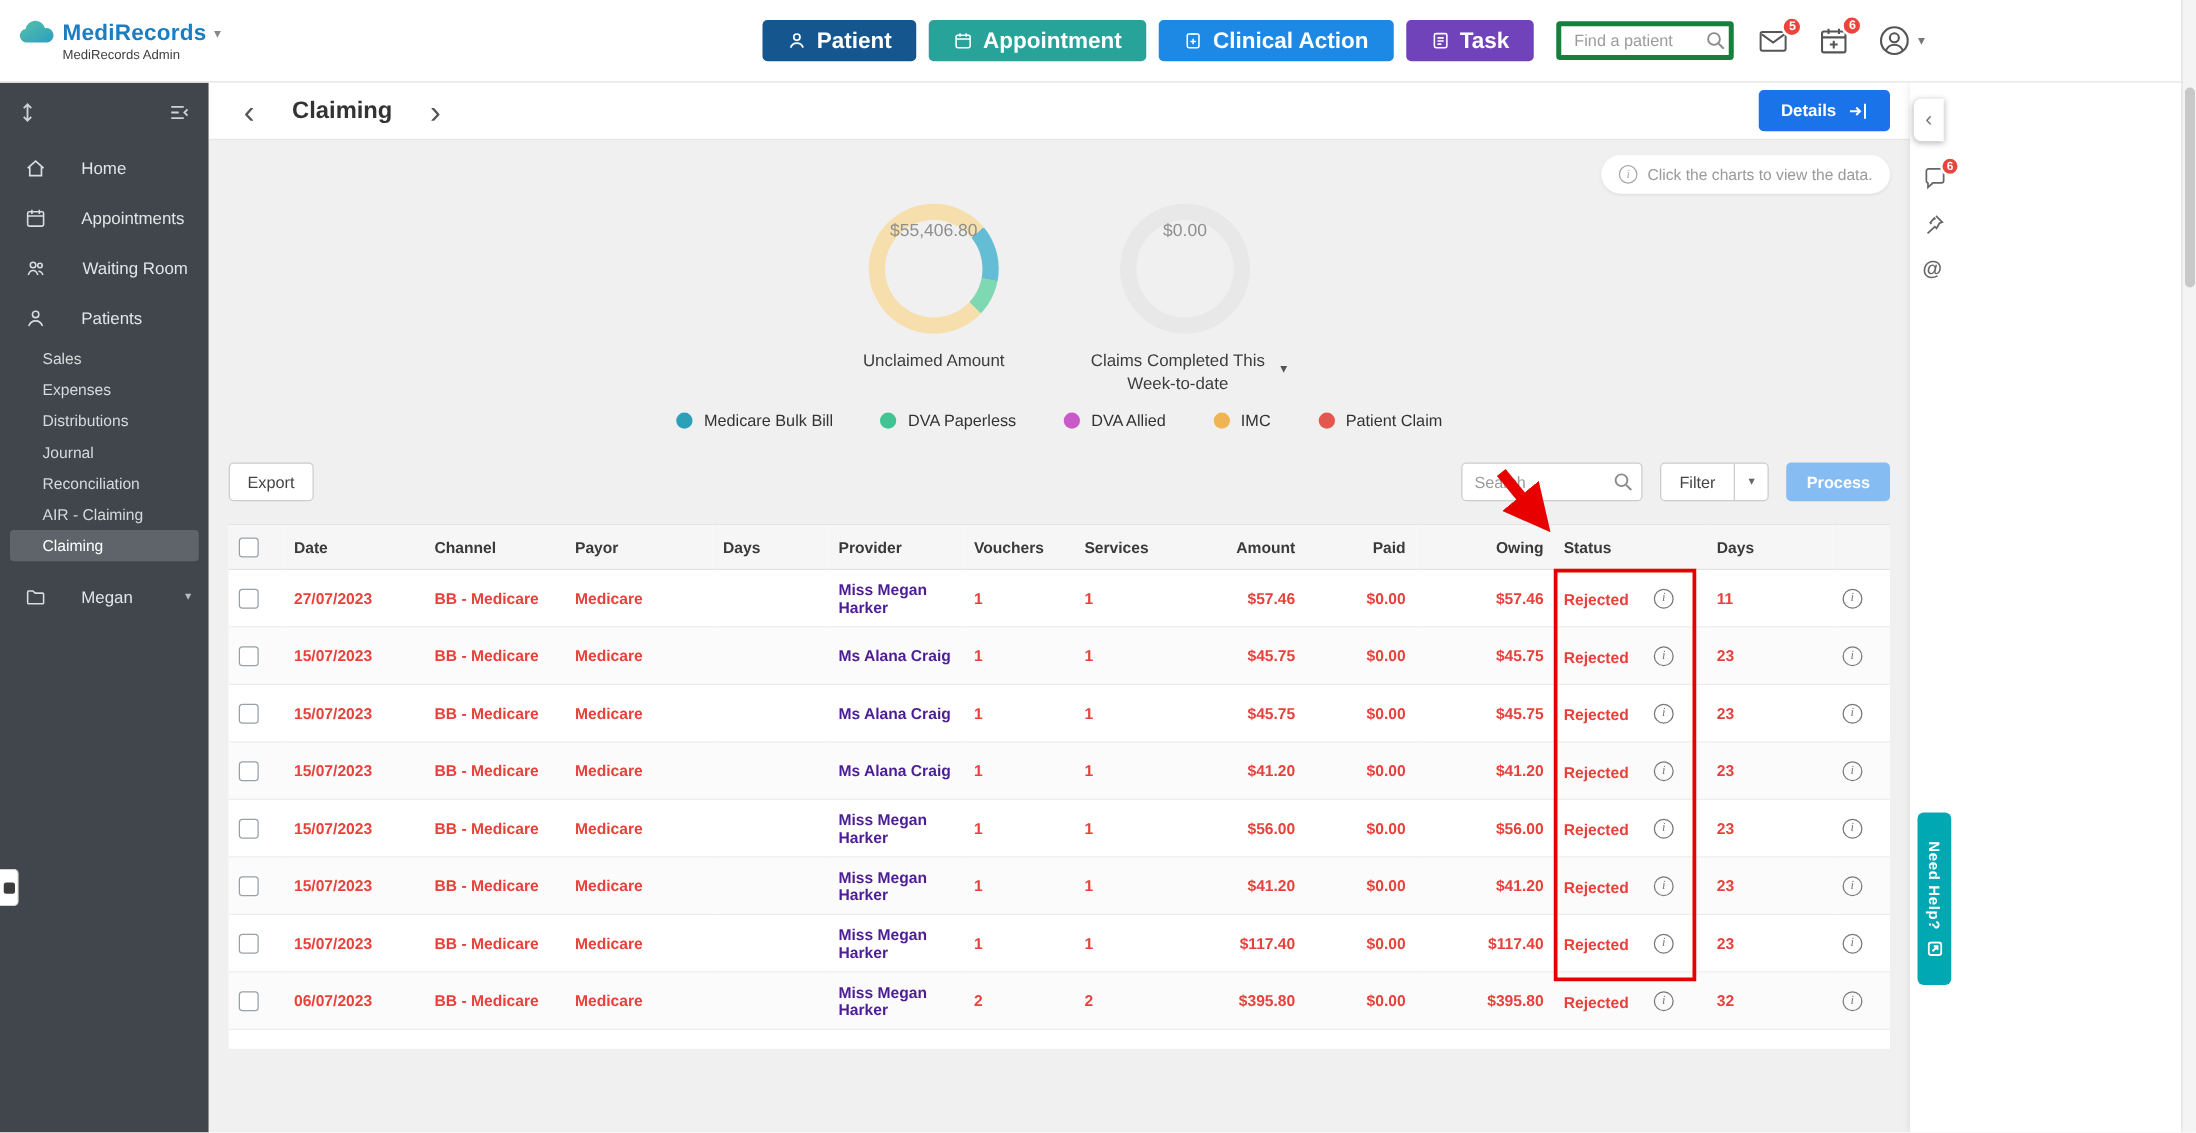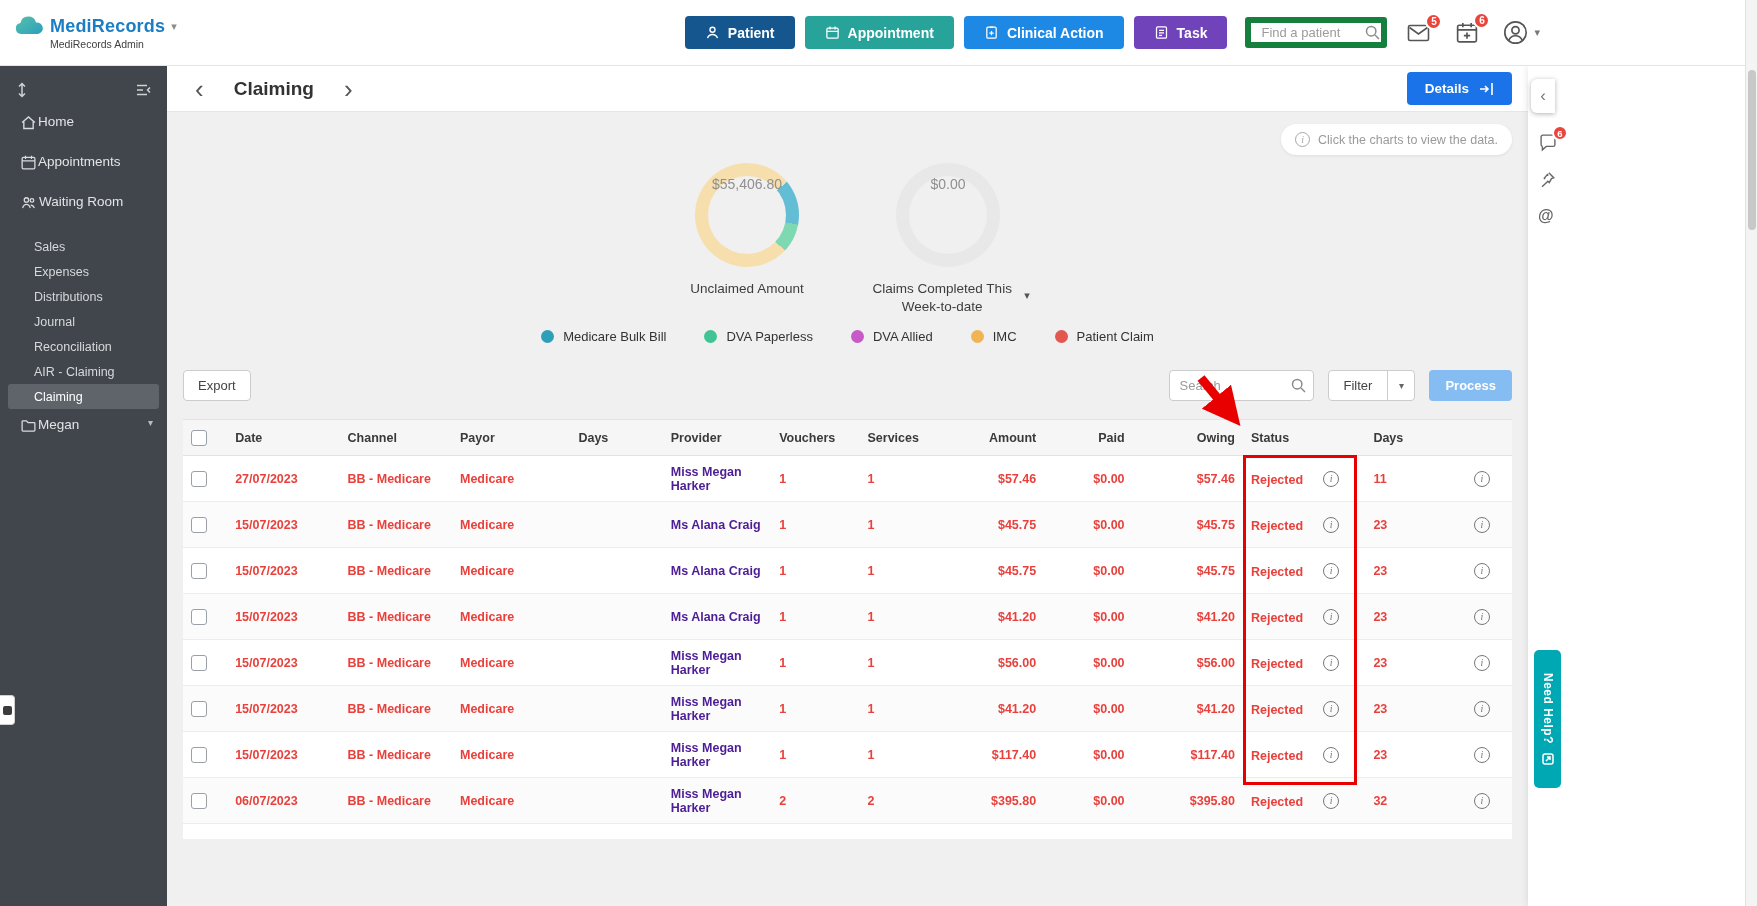--- a/index.html
+++ b/index.html
@@ -8,42 +8,42 @@
   button{font-family:inherit}
 
   
   .topbar{height:66px;background:#fff;border-bottom:1px solid #e4e4e4;display:flex;align-items:center;padding:0 217px 0 14px;gap:18px;position:relative;z-index:20}
   .brand{display:flex;flex-direction:column;flex-shrink:0}
   .brand-row{display:flex;align-items:center;gap:6px}
   .brand-name{font-size:18px;font-weight:700;color:#1b7ec2;letter-spacing:.2px}
   .brand-chev{color:#8a8a8a;font-size:11px}
   .brand-sub{font-size:10.5px;color:#3f3f3f;margin-left:36px;margin-top:1px}
   .qa-group{display:flex;gap:10px;margin-left:auto}
-  .qa{display:flex;align-items:center;gap:8px;height:33px;padding:16px 20px;border:none;border-radius:4px;color:#fff;font-size:14px;font-weight:700;cursor:pointer}
+  .qa{display:flex;align-items:center;gap:8px;height:33px;padding:16px 20px;border:none;border-radius:4px;color:#fff;font-size:18px;font-weight:700;cursor:pointer}
   .qa-patient{background:#14568d}
   .qa-appointment{background:#27a399}
   .qa-clinical{background:#1e88e5}
   .qa-task{background:#7143ba}
   .find-patient{position:relative;flex-shrink:0}
-  .find-patient input{width:142px;height:31px;border:6px solid #15803d;border-radius:3px;padding:0 28px 0 10px;font-size:13px;font-family:inherit;color:#333;outline:none}
+  .find-patient input{width:142px;height:31px;border:4px solid #15803d;border-radius:3px;padding:0 28px 0 10px;font-size:13px;font-family:inherit;color:#333;outline:none}
   input::placeholder{color:#9b9b9b}
   .find-patient .mag{position:absolute;right:7px;top:8px}
   .top-icons{display:flex;align-items:center;gap:22px;flex-shrink:0}
   .top-icon{position:relative;background:none;border:none;cursor:pointer;display:flex;align-items:center;color:#555}
   .badge{position:absolute;top:-8px;right:-10px;min-width:17px;height:17px;border-radius:9px;background:#e8453c;color:#fff;font-size:10px;font-weight:700;display:flex;align-items:center;justify-content:center;border:2px solid #fff;padding:0 3px}
   .avatar-chev{font-size:11px;color:#777;margin-left:5px}
 
   
   .app-row{display:flex;height:840px}
 
   
   .sidebar{width:167px;background:#40464c;color:#e2e4e6;flex-shrink:0;padding-top:6px}
   .sb-top{display:flex;justify-content:space-between;align-items:center;padding:10px 16px 16px}
   .sb-iconbtn{background:none;border:none;cursor:pointer;color:#cfd2d4;display:flex}
-  .sb-item{display:flex;gap:1px;height:40px;padding:0 14px 0 20px;font-size:13.5px;cursor:pointer}
+  .sb-item{display:flex;align-items:center;gap:28px;height:40px;padding:0 14px 0 20px;font-size:13.5px;cursor:pointer}
   .sb-item .chev{margin-left:auto;font-size:10px;color:#b9bcbf}
   .sb-item svg{flex-shrink:0}
   .sb-sub{display:flex;align-items:center;height:25px;margin:0 8px;padding-left:26px;font-size:12.5px;color:#d7d9db;border-radius:3px;cursor:pointer}
   .sb-sub.selected{background:#5e646a;color:#fff}
   .sb-children{margin-bottom:8px}
 
   
   .content{flex:1;background:#f0f0f0;position:relative;overflow:hidden}
   .page-header{height:46px;background:#fff;display:flex;align-items:center;padding:0 16px;border-bottom:1px solid #e6e6e6}
   .nav-arrow{background:none;border:none;font-size:26px;color:#555;cursor:pointer;line-height:1;padding:0 12px}
@@ -255,20 +255,29 @@
     </div>
     <div class="sb-item">
       <span style="display:flex">
         <svg width="18" height="17" viewBox="0 0 20 20" fill="none" stroke="#d9dbdd" stroke-width="1.5">
             <circle cx="7" cy="7" r="2.6"></circle>
             <circle cx="13.5" cy="7.5" r="2.1"></circle>
             <path d="M2.5 16.5c.9-3 2.7-4.3 4.5-4.3s3.6 1.3 4.5 4.3M12 13c1.8 0 3.4 1 4.3 3.5"></path>
           </svg>
       </span>
       <span>Waiting Room</span>
+    </div>
+    <div class="sb-item">
+      <span style="display:flex">
+        <svg width="17" height="17" viewBox="0 0 20 20" fill="none" stroke="#d9dbdd" stroke-width="1.5">
+            <circle cx="10" cy="6.5" r="3"></circle>
+            <path d="M3.5 17.5c1.3-3.6 4-4.9 6.5-4.9s5.2 1.3 6.5 4.9"></path>
+          </svg>
+      </span>
+      <span>Patients</span>
     </div>
 
     <div class="sb-group">
       <div class="sb-children">
           <div class="sb-sub">
     <span>Sales</span>
   </div>
           <div class="sb-sub">
     <span>Expenses</span>
   </div>

